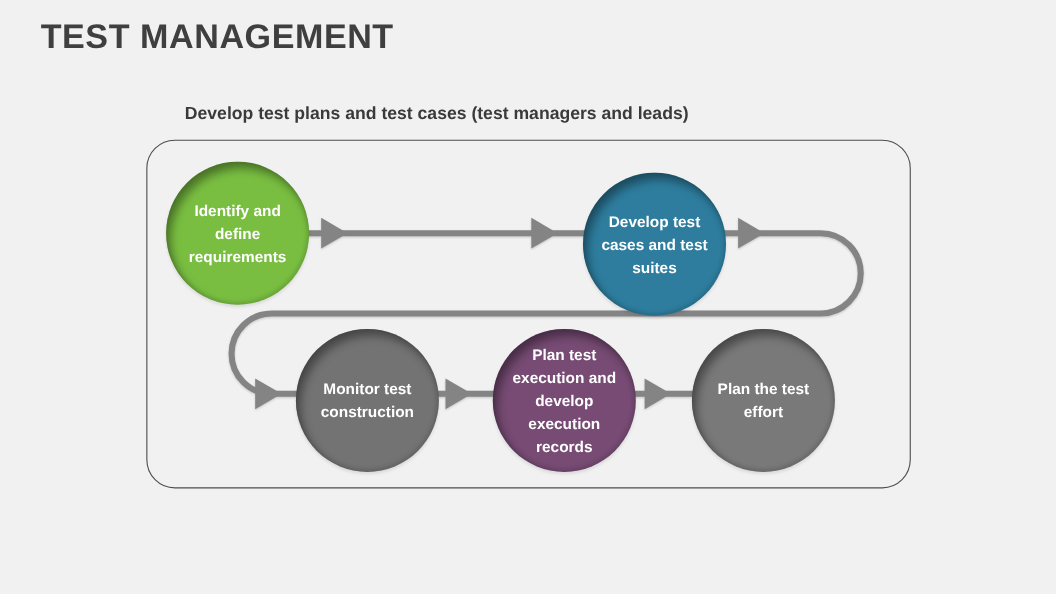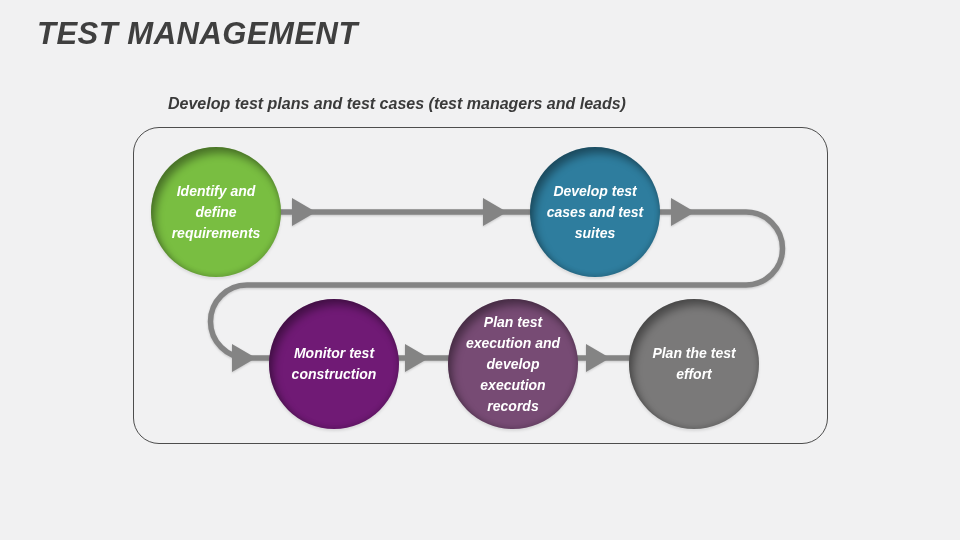--- a/index.html
+++ b/index.html
@@ -4,21 +4,21 @@
 <style>
   html, body { margin: 0; padding: 0; }
   body {
     width: 960px; height: 540px;
     font-family: "Liberation Sans", sans-serif;
     overflow: hidden;
     background: var(--bg, #f1f1f2);
   }
   .slide {
     position: relative;
-    width: 960px; height: 378px; font-style: italic;
+    width: 960px; height: 378px;
   }
   .slide-title {
     position: absolute;
     left: 37px; top: 16px;
     margin: 0;
     font-size: 31px;
     font-weight: 700;
     letter-spacing: 0.5px;
     color: var(--title-color, #3f3f3f);
   }
@@ -66,21 +66,21 @@
   .node-label {
     color: #ffffff;
     font-size: 14px;
     font-weight: 700;
     line-height: 1.5;
     padding: 0 13px;
   }
   .node-label.narrow { max-width: 96px; }
   .n1 { left: 151px; top: 147px; }
   .n2 { left: 341px; top: 147px; }
-  .n3 { left: 530px; top: 147px; }
+  .n3 { left: 530px; top: 157px; }
   .n4 { left: 269px; top: 299px; }
   .n5 { left: 448px; top: 299px; text-align: center; }
   .n6 { left: 629px; top: 299px; }
 </style>
 </head>
 <body>
 
 <div class="slide">
 
   <h1 class="slide-title">TEST MANAGEMENT</h1>
@@ -101,21 +101,21 @@
 
   <div class="node n1" style="background: rgb(121, 190, 65); justify-content: center;">
     <span class="node-label">Identify and define requirements</span>
   </div>
 
 
   <div class="node n3" style="background: rgb(46, 125, 158);">
     <span class="node-label">Develop test cases and test suites</span>
   </div>
 
-  <div class="node n4" style="background: #701a75;">
+  <div class="node n4" style="background: #737373;">
     <span class="node-label">Monitor test construction</span>
   </div>
 
   <div class="node n5" style="background: rgb(119, 75, 116);">
     <span class="node-label narrow">Plan test execution and develop execution records</span>
   </div>
 
   <div class="node n6" style="background: rgb(122, 121, 121);">
     <span class="node-label">Plan the test effort</span>
   </div>

